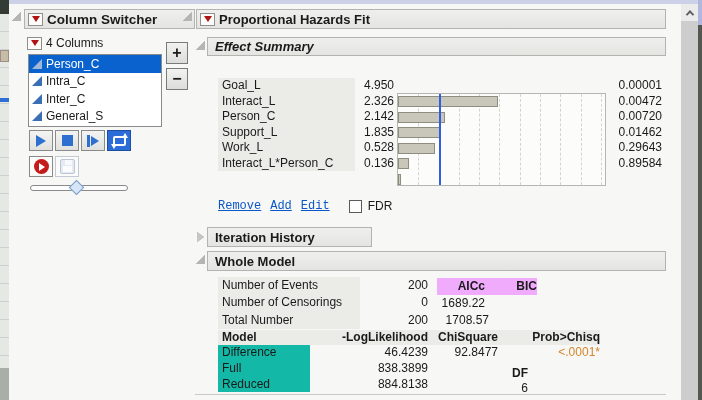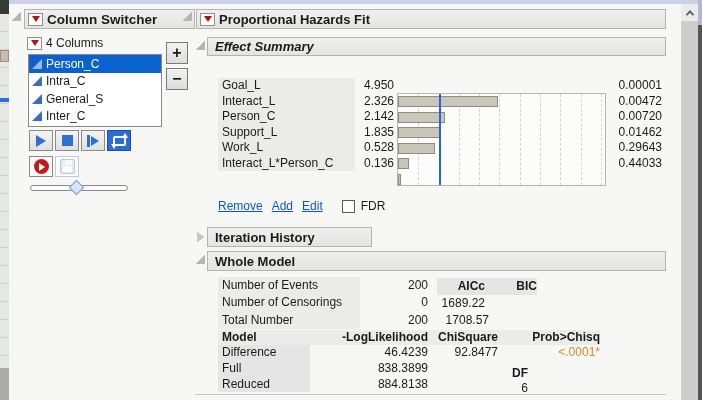--- a/index.html
+++ b/index.html
@@ -67,38 +67,38 @@
   .es-src { width:137px; background:#ebebe8; padding-left:4px; }
   .es-lw { width:39px; text-align:right; }
   .es-gap { width:212px; }
   .es-pv { flex:1; text-align:right; padding-right:2px; }
   .chart-box { position:absolute; left:179px; top:15px; width:209px; height:93px; background:#fcfcfa; border:1px solid #b5b5b2; overflow:hidden; }
   .gridline { position:absolute; top:0; bottom:0; width:0; border-left:1px dashed #d4d4cf; }
   .thresh-line { position:absolute; top:0; bottom:0; width:2px; background:#2d5fe0; z-index:3; }
   .bar { position:absolute; left:0; height:11px; background:#c9c6ba; border:1px solid #8f8d80; z-index:2; }
 
   .links-row { position:absolute; left:218px; top:199px; display:flex; align-items:center; }
-  .jlink { color:#0b57c9; text-decoration:underline; margin-right:9px; }
+  .jlink { color:#0b57c9; text-decoration:underline; margin-right:9px;font-family:Liberation Mono, monospace; }
   .checkbox { width:13px; height:13px; background:#fdfdfd; border:1px solid #5a5a5a; margin:0 6px 0 10px; }
 
   
   .counts { position:absolute; left:218px; top:277px; width:214px; }
   .c-row { display:flex; height:17.3px; line-height:17.3px;align-items:center; }
   .c-label { width:142px; background:#ebebe8; padding-left:4px; }
   .c-val { width:72px; text-align:right; padding-right:4px; }
   .aic { position:absolute; left:437px; top:278px; width:100px; }
-  .aic-h { display:flex; height:17px; line-height:17px; background:#e5e5e5; font-weight:bold; }
+  .aic-h { display:flex; height:17px; line-height:17px; background:#f0abfc; font-weight:bold; }
   .aic-v { display:flex; height:17px; line-height:17px;flex-direction:column; }
   .aic-c1 { width:48px; text-align:right; }
   .aic-c2 { width:52px; text-align:right; }
   .mt { position:absolute; left:218px; top:330px; width:382px; }
   .mt-row { display:flex; height:15.8px; line-height:15.8px; white-space:nowrap; }
   .mt-row.head { background:#ebebe8; font-weight:bold; height:15px; line-height:15px; }
   .mt-c1 { width:92px; padding-left:4px; }
-  .mt-row:not(.head) .mt-c1 { background:#e5e5e5; }
+  .mt-row:not(.head) .mt-c1 { background:#14b8a6; }
   .mt-c2 { width:118px; text-align:right; }
   .mt-c3 { width:70px; text-align:right; }
   .mt-c4 { width:30px; text-align:right;margin-top:36px; }
   .mt-c5 { width:72px; text-align:right; }
   .prob-sig { color:#d4872c; }
   .bottom-rule { position:absolute; left:195px; top:394px; width:471px; height:1px; background:#c9c9c6; }
 </style>
 </head>
 <body>
 
@@ -138,25 +138,25 @@
   <div class="list-item selected">
     <span class="col-icon"></span>
     <span>Person_C</span>
   </div>
   <div class="list-item">
     <span class="col-icon"></span>
     <span>Intra_C</span>
   </div>
   <div class="list-item">
     <span class="col-icon"></span>
-    <span>General_S</span>
+    <span>Inter_C</span>
   </div>
   <div class="list-item">
     <span class="col-icon"></span>
-    <span>Inter_C</span>
+    <span>General_S</span>
   </div>
 </div>
 
 <div class="sq-btn" style="left:166px; top:42px;">+</div>
 <div class="sq-btn" style="left:166px; top:68px;">−</div>
 
 <div class="pb-btn" style="left:29px; top:130px;">
     <span class="play-tri"></span>
   </div>
 <div class="pb-btn" style="left:55px; top:130px;">
@@ -225,21 +225,21 @@
   <div class="es-row">
     <span class="es-src">Work_L</span>
     <span class="es-lw">0.528</span>
     <span class="es-gap"></span>
     <span class="es-pv">0.29643</span>
   </div>
   <div class="es-row">
     <span class="es-src">Interact_L*Person_C</span>
     <span class="es-lw">0.136</span>
     <span class="es-gap"></span>
-    <span class="es-pv">0.44033</span>
+    <span class="es-pv">0.89584</span>
   </div>
   <div class="chart-box">
     <div id="gridlines">
         <div class="gridline" style="left: 9.80392%;"></div>
         <div class="gridline" style="left: 19.6078%;"></div>
         <div class="gridline" style="left: 29.4118%;"></div>
         <div class="gridline" style="left: 39.2157%;"></div>
         <div class="gridline" style="left: 49.0196%;"></div>
         <div class="gridline" style="left: 58.8235%;"></div>
         <div class="gridline" style="left: 68.6275%;"></div>

